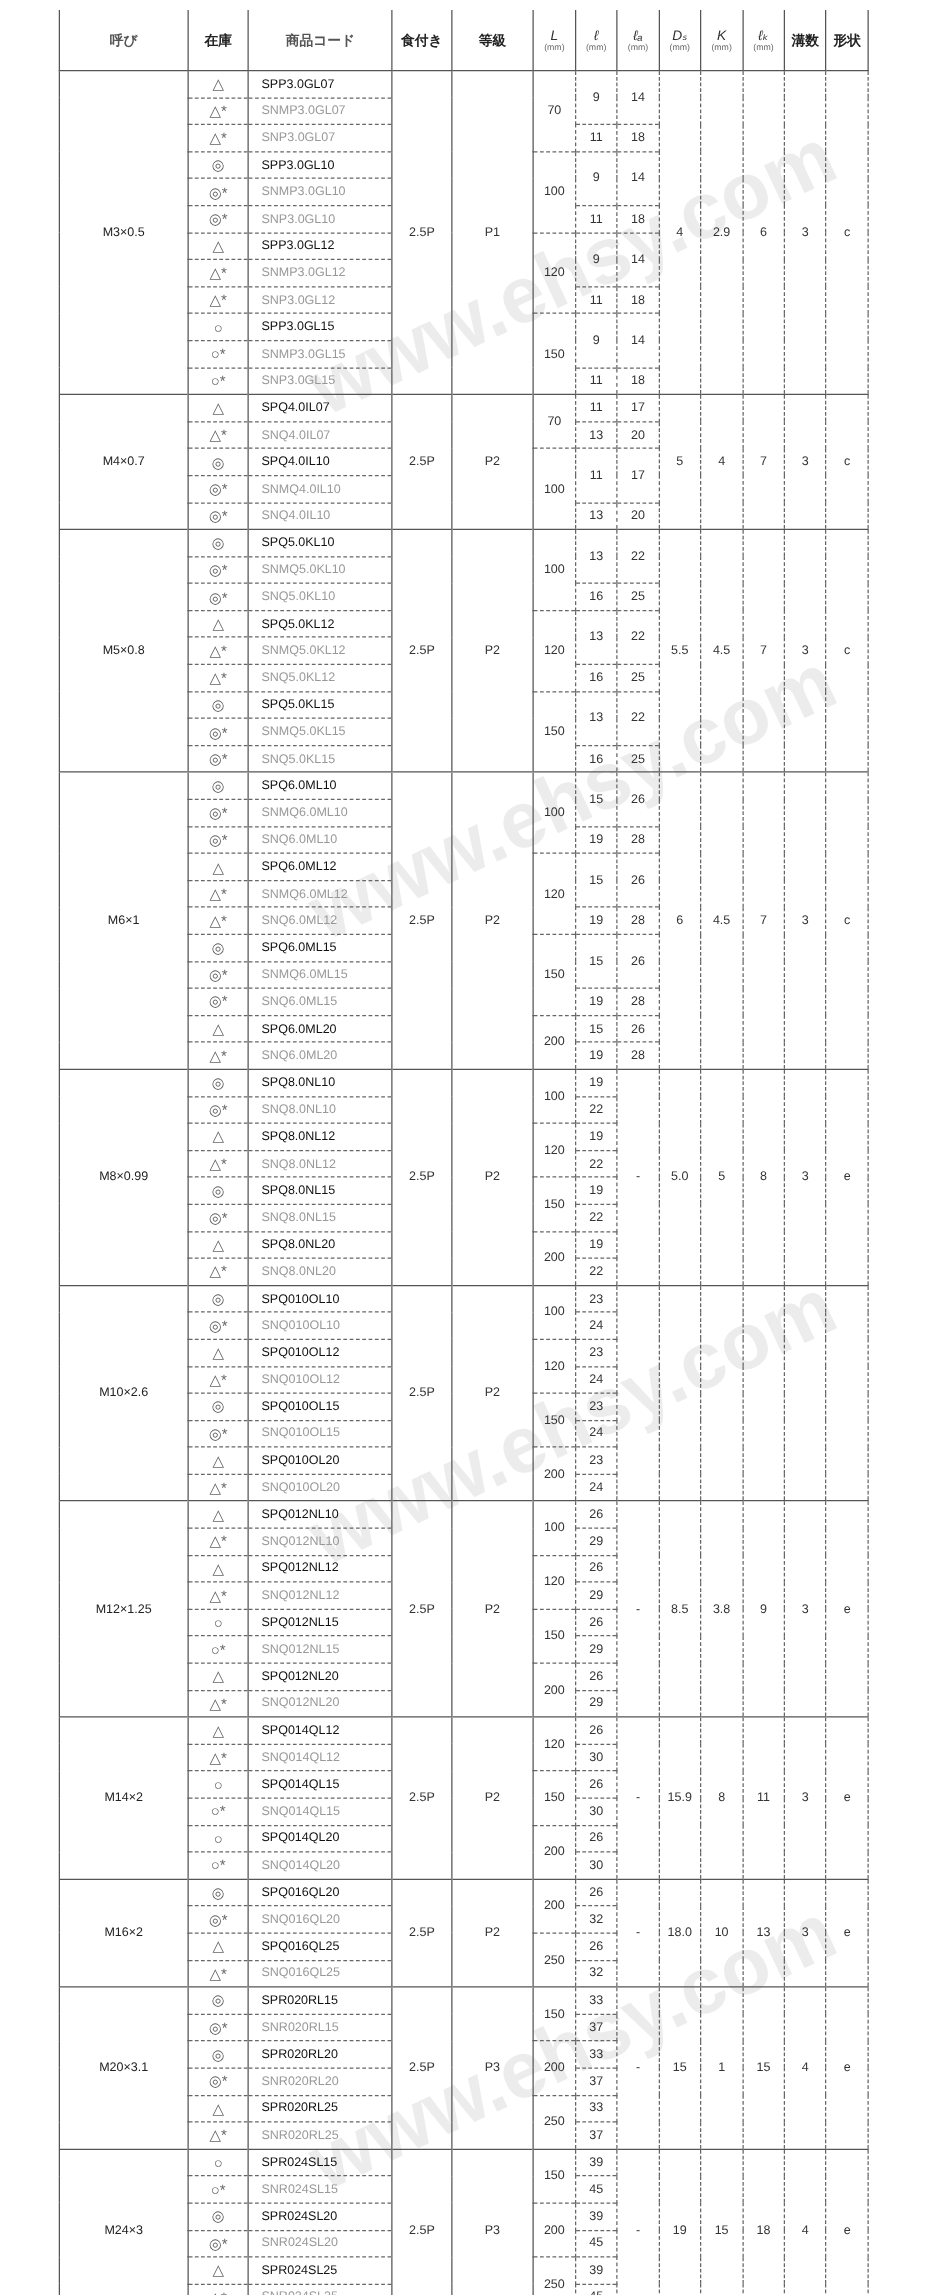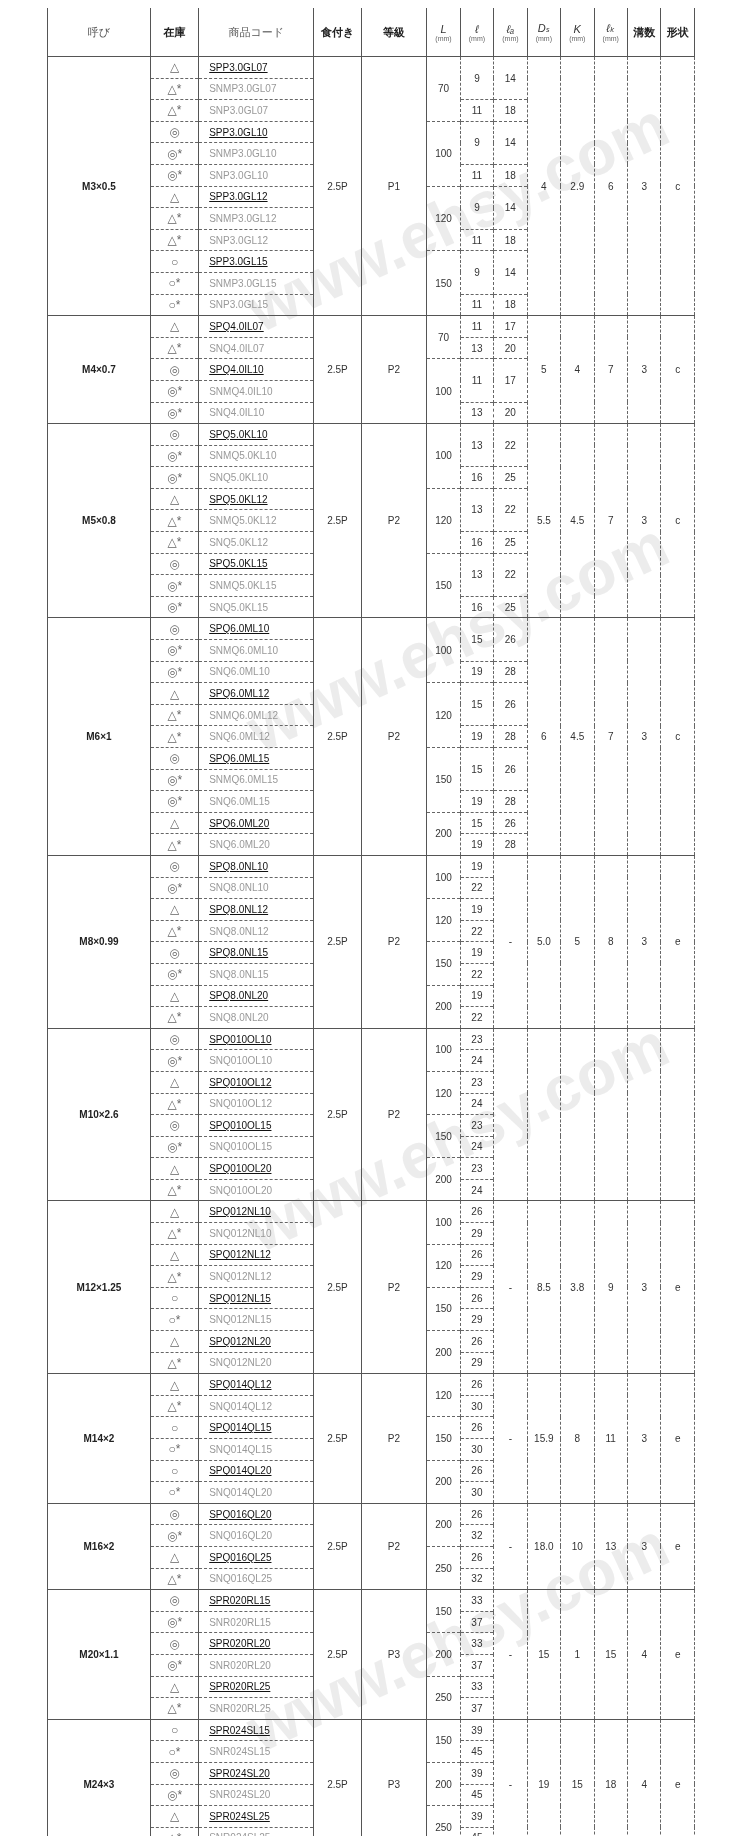--- a/index.html
+++ b/index.html
@@ -1,30 +1,30 @@
 <!DOCTYPE html>
 <html><head>
 <meta charset="utf-8">
 <style>
   html,body{margin:0;padding:0;background:#fff;}
   body{width:750px;height:1836px;position:relative;overflow:hidden;font-family:"Liberation Sans","DejaVu Sans",sans-serif;color:#222;}
   #tbl{position:absolute;left:47px;top:8px;width:648px;border-collapse:collapse;table-layout:fixed;font-size:10px;}
   #tbl td,#tbl th{text-align:center;vertical-align:middle;padding:0;border-left:1px solid #555;border-right:1px solid #555;}
   #tbl th{height:48px;font-weight:bold;font-size:11px;border-bottom:1px solid #555;}
-  #tbl th.light{font-weight:normal;color:#555;}
+  #tbl th.light{font-weight:bold;color:#555;}
   #tbl th .sym{display:block;font-style:italic;font-weight:normal;font-size:11px;color:#333;}
   #tbl th .unit{display:block;font-weight:normal;font-size:7px;color:#666;}
   #tbl td{height:20.6px;}
   #tbl td.dash{border-left:1px dashed #666;border-right:1px dashed #666;}
   tr.rowdash td.sub{border-top:1px dashed #666;}
   tr.sec td{border-top:1px solid #555;}
-  td.name{font-weight:bold;font-size:10px;}
+  td.name{font-weight:normal;font-size:10px;}
   td.stock{color:#666;font-size:12px;}
   td.code{text-align:left !important;padding-left:10px !important;font-size:10px;}
-  td.code.p{color:#111;text-decoration:underline;}
+  td.code.p{color:#111;}
   td.code.n{color:#999;}
   td.num{color:#333;}
   .wm{position:absolute;color:rgba(200,200,200,0.35);font-size:64px;font-weight:bold;transform:rotate(-25deg);pointer-events:none;font-family:"Liberation Sans",sans-serif;}
 </style>
 </head>
 <body>
 
 <div class="wm" style="left:230px;top:180px;">www.ehsy.com</div>
 <div class="wm" style="left:230px;top:600px;">www.ehsy.com</div>
 <div class="wm" style="left:230px;top:1100px;">www.ehsy.com</div>
@@ -553,21 +553,21 @@
         <td class="code sub p">SPQ016QL25</td>
         <td class="num dash sub" rowspan="2">250</td>
         <td class="num dash sub">26</td>
       </tr>
       <tr class="rowdash">
         <td class="stock dash sub">△*</td>
         <td class="code sub n">SNQ016QL25</td>
         <td class="num dash sub">32</td>
       </tr>
       <tr class="sec">
-        <td class="name" rowspan="6">M20×1.1</td>
+        <td class="name" rowspan="6">M20×3.1</td>
         <td class="stock dash sub">◎</td>
         <td class="code sub p">SPR020RL15</td>
         <td class="num dash" rowspan="6">2.5P</td>
         <td class="num" rowspan="6">P3</td>
         <td class="num dash sub" rowspan="2">150</td>
         <td class="num dash sub">33</td>
         <td class="num dash" rowspan="6">-</td>
         <td class="num dash" rowspan="6">15</td>
         <td class="num dash" rowspan="6">1</td>
         <td class="num dash" rowspan="6">15</td>

